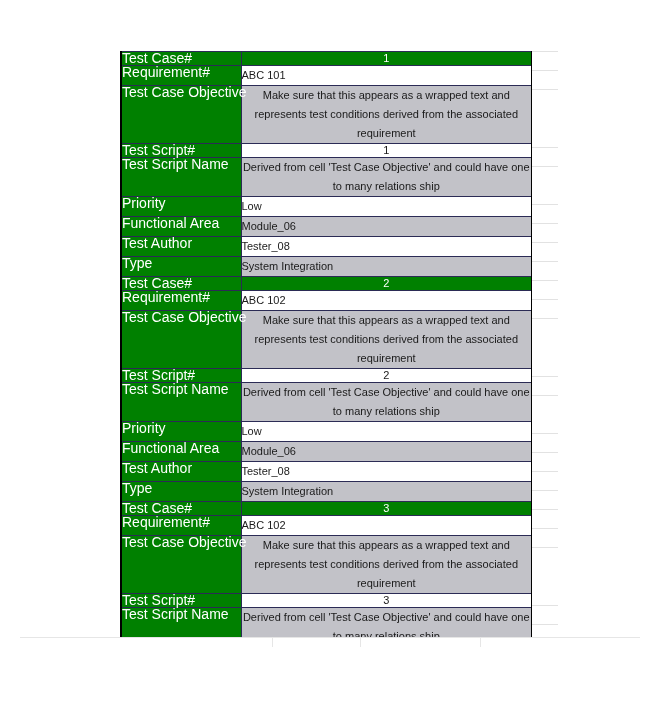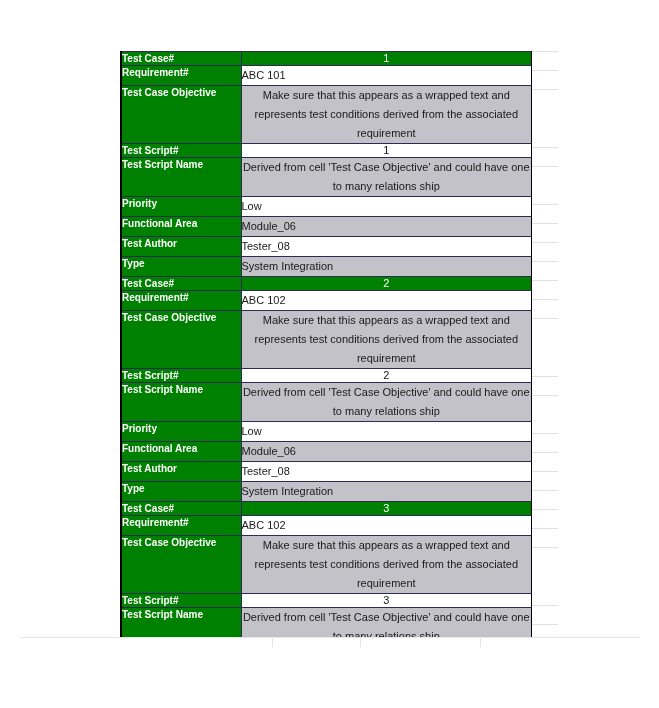--- a/index.html
+++ b/index.html
@@ -40,22 +40,22 @@
   #sheet-table td {
     border: 1px solid #2b2b55;
     padding: 0;
     vertical-align: top;
   }
 
   
   td.label {
     background: #008000;
     color: #ffffff;
-    font-weight: bold;
-    font-size: 10px;
+    font-weight: normal;
+    font-size: 14px;
     padding: 3px 0 3px 6px;
     line-height: 13px;
     white-space: nowrap;
     border-right: 2px solid #000000;
   }
 
   
   td.value {
     font-size: 11px;
     color: #1a1a1a;

